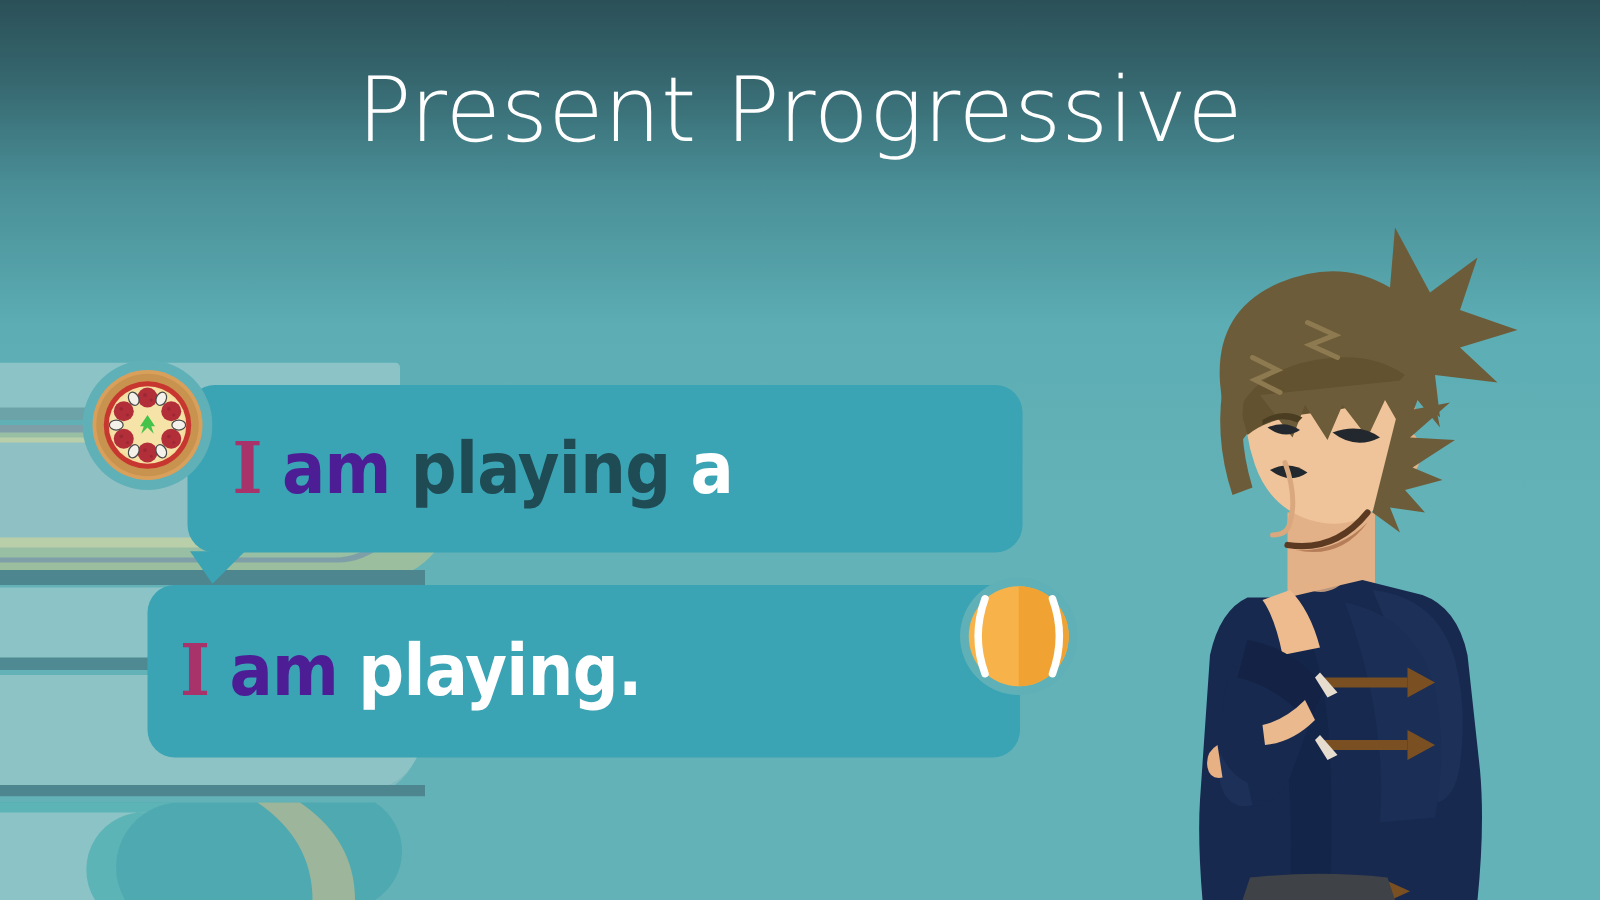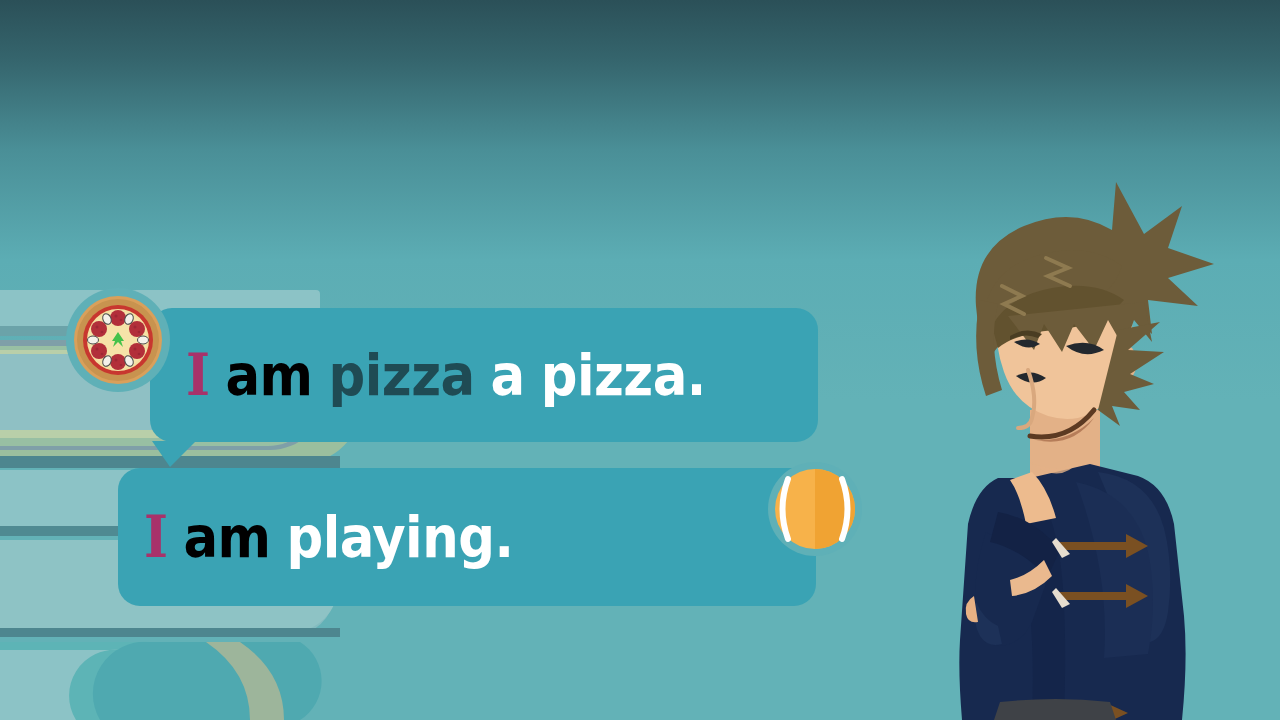--- a/index.html
+++ b/index.html
@@ -56,21 +56,21 @@
     font-size:57px;
     letter-spacing:-0.5px;
     line-height:1;
     display:flex;
     align-items:baseline;
     gap:0;
   }
   .w { display:inline-block; }
   .w + .w { margin-left:16px; }
   .sub  { color:#a8326a; font-family:"DejaVu Serif", serif; font-weight:700; }
-  .aux  { color:#000000; }
+  .aux  { color:#4c1d95; }
   .verb { color:#1f4b54; }
   .obj  { color:#ffffff; }
 
   .tail {
     position:absolute;
     width:0; height:0;
     border-left:18px solid transparent;
     border-right:26px solid transparent;
     border-top:26px solid #3aa3b4;
   }
@@ -105,28 +105,28 @@
     <path d="M-40 250 H300 a50 50 0 0 1 0 96 H-40 Z" fill="#84bcc0"></path>
     <path d="M-40 250 H292 a46 46 0 0 1 0 92 H-40 Z" fill="#8ec3c5"></path>
     <rect x="-40" y="338" width="380" height="9" fill="#4d868f"></rect>
 
     <path d="M-40 352 H300 a46 46 0 0 1 0 78 H-40 Z" fill="#4fa9b0"></path>
     <path d="M-40 352 H150 a52 52 0 0 0 -50 78 H-40 Z" fill="#5db4b6"></path>
     <path d="M-40 360 H120 a46 46 0 0 0 -44 70 H-40 Z" fill="#8cc3c6"></path>
     <path d="M240 352 q44 30 44 78 h-34 q0 -48 -44 -78 Z" fill="#9db59b"></path>
   </svg>
 
+  <div id="title">Present Progressive</div>
 
   <div class="bubble" style="left:150px; top:308px; width:668px; height:134px; padding-left:36px;">
     <div class="bubble-text">
       <span class="w sub">I</span>
       <span class="w aux">am</span>
-      <span class="w verb">pizza</span>
+      <span class="w verb">playing</span>
       <span class="w obj">a</span>
-      <span class="w obj">pizza.</span>
     </div>
   </div>
   <div class="tail" style="left:152px; top:441px;"></div>
 
   <div class="bubble" style="left:118px; top:468px; width:698px; height:138px; padding-left:26px;">
     <div class="bubble-text">
       <span class="w sub">I</span>
       <span class="w aux">am</span>
       <span class="w obj">playing.</span>
     </div>

